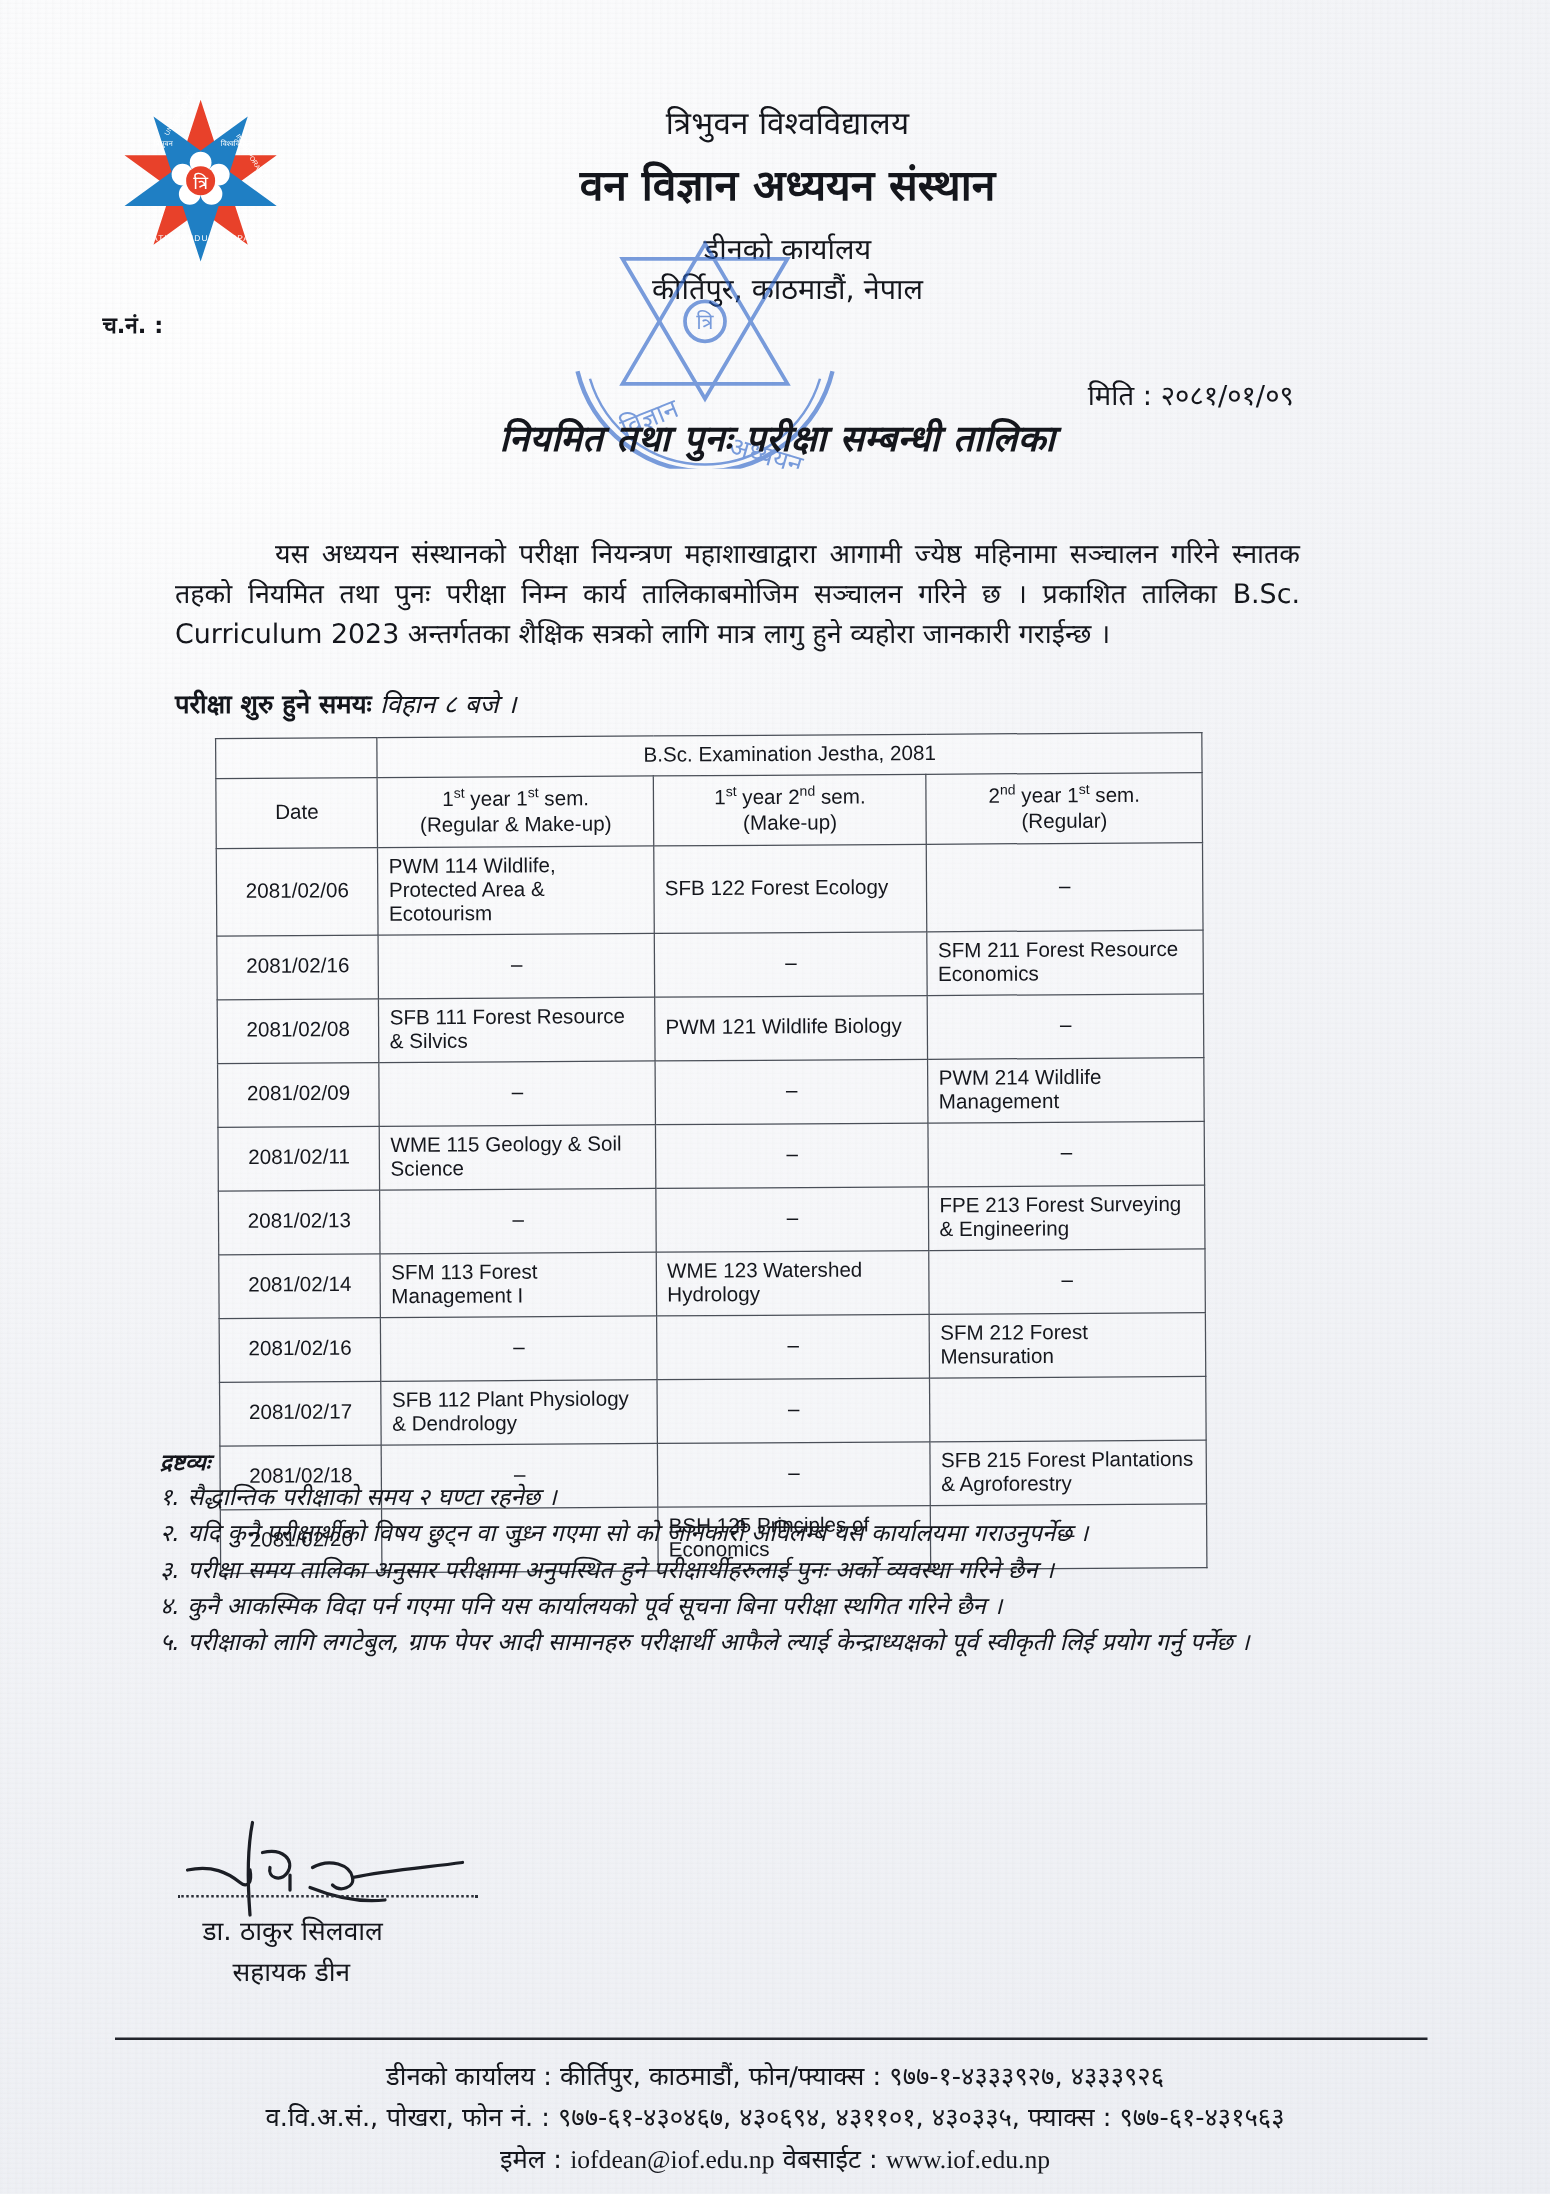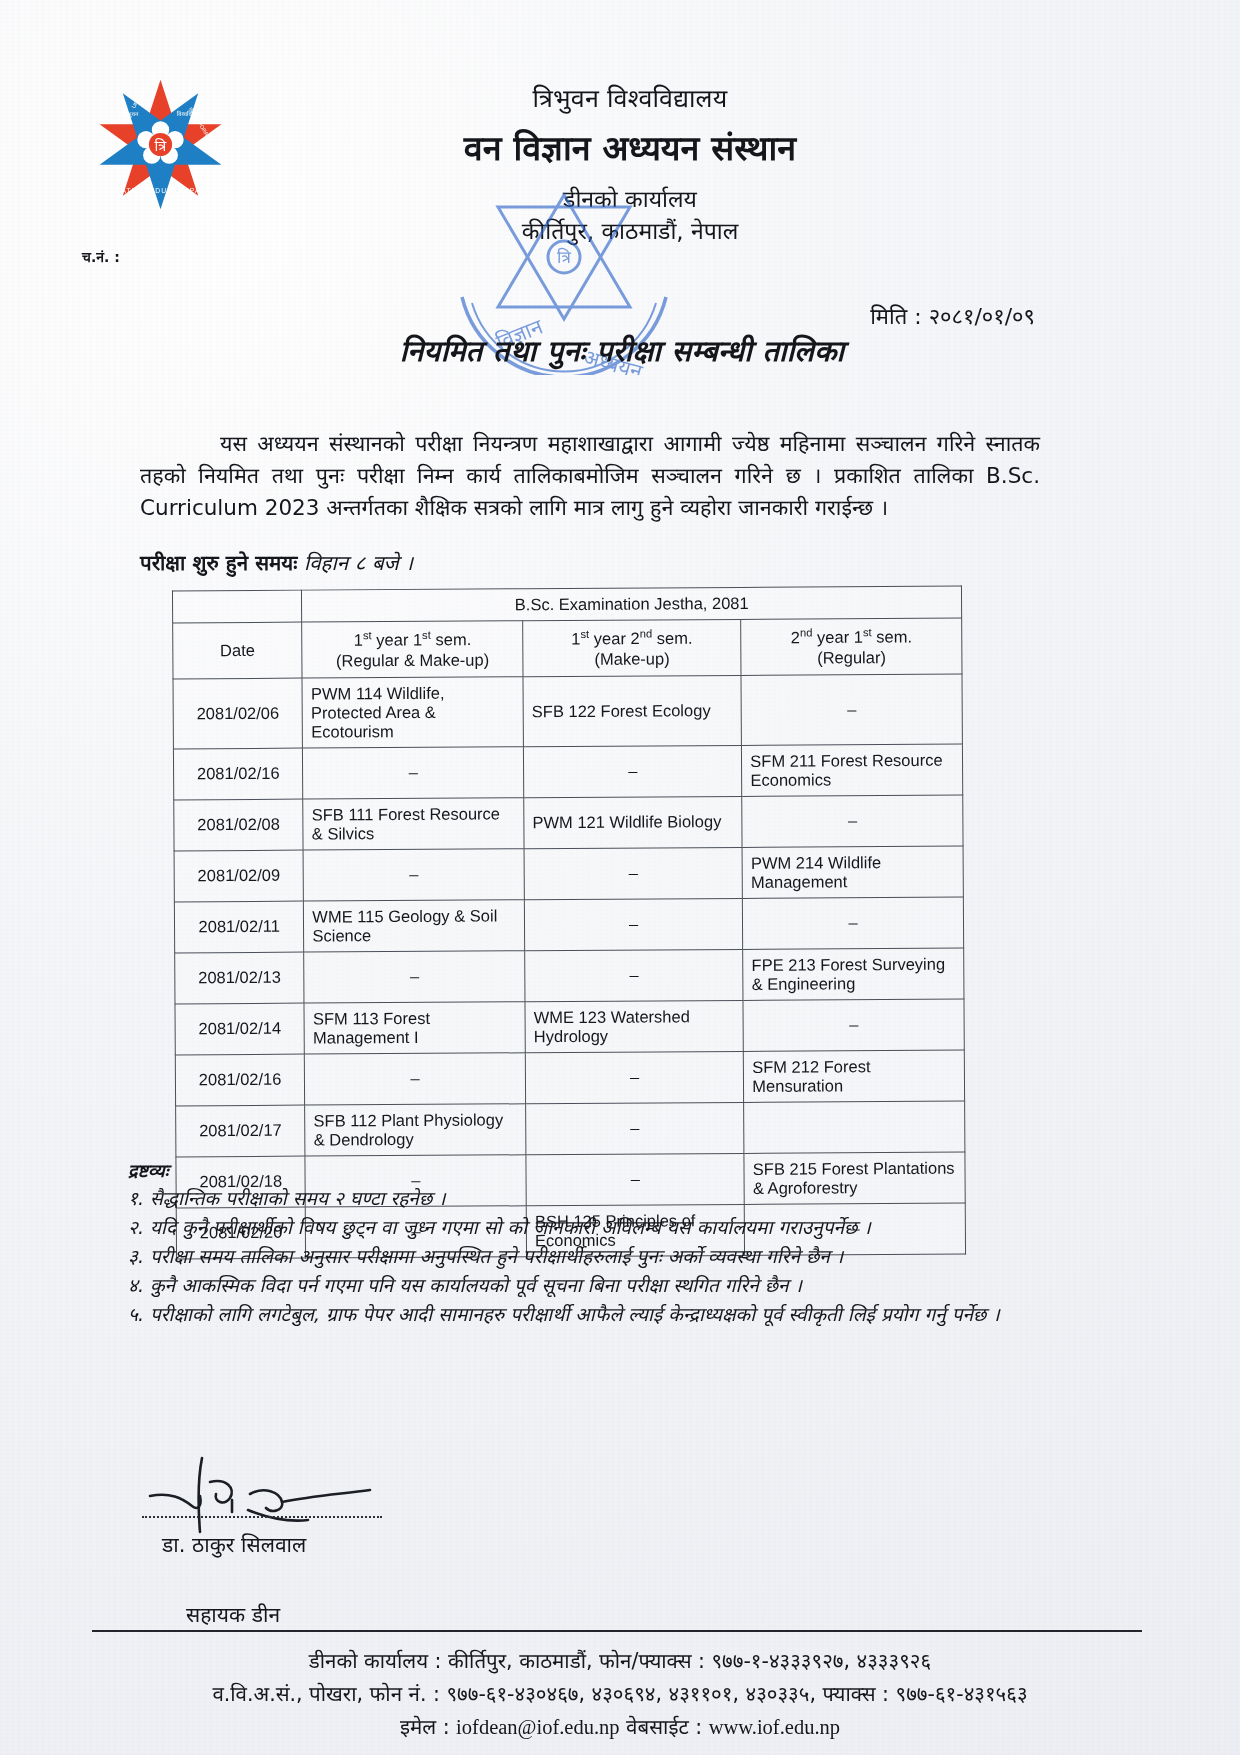--- a/index.html
+++ b/index.html
@@ -27,21 +27,21 @@
 
   
   .logo{position:absolute;left:88px;top:72px;width:145px;height:145px;}
   
   .hdr{position:absolute;left:300px;top:80px;width:660px;text-align:center;}
   .hdr .l1{font-size:25px;letter-spacing:.2px;}
   .hdr .l2{font-size:34px;font-weight:700;margin-top:10px;}
   .hdr .l3{font-size:23px;margin-top:12px;}
   .hdr .l4{font-size:23px;margin-top:0;}
 
-  .chano{position:absolute;left:82px;top:247px;font-size:14px;font-weight:700;}
+  .chano{position:absolute;left:82px;top:247px;font-size:18px;font-weight:700;}
   .miti{position:absolute;right:205px;top:300px;font-size:22px;white-space:nowrap;}
 
   
   .stamp{position:absolute;left:432px;top:185px;width:265px;height:190px;
     opacity:.62;pointer-events:none;}
 
   .title{position:absolute;left:4px;right:0;top:330px;text-align:center;
     font-size:29px;font-weight:700;font-style:italic;letter-spacing:.3px;}
 
   .body-para{position:absolute;left:140px;top:385px;width:900px;
@@ -78,21 +78,21 @@
   
   .notes{position:absolute;left:128px;top:1157px;width:960px;font-size:19px;line-height:1.52;}
   .notes .nhead{font-style:italic;font-weight:700;font-size:18px;}
   .notes .nline{font-style:italic;white-space:nowrap;}
 
   
   .sig{position:absolute;left:140px;top:1448px;width:420px;height:100px;}
   .sigdots{position:absolute;left:142px;top:1516px;width:240px;
     border-bottom:2.5px dotted #2b2f38;}
   .signame{position:absolute;left:162px;top:1530px;font-size:21px;}
-  .sigrole{position:absolute;left:186px;top:1600px;font-size:21px;}
+  .sigrole{position:absolute;left:186px;top:1563px;font-size:21px;}
 
   
   .frule{position:absolute;left:92px;top:1630px;width:1050px;height:2px;background:#22252c;}
   .foot{position:absolute;left:0;right:0;top:1645px;text-align:center;
     font-size:20.5px;line-height:1.62;}
   .foot .fl{display:block;}
   .mono-e{font-family:"Liberation Serif", serif;}
 </style>
 </head>
 <body>

